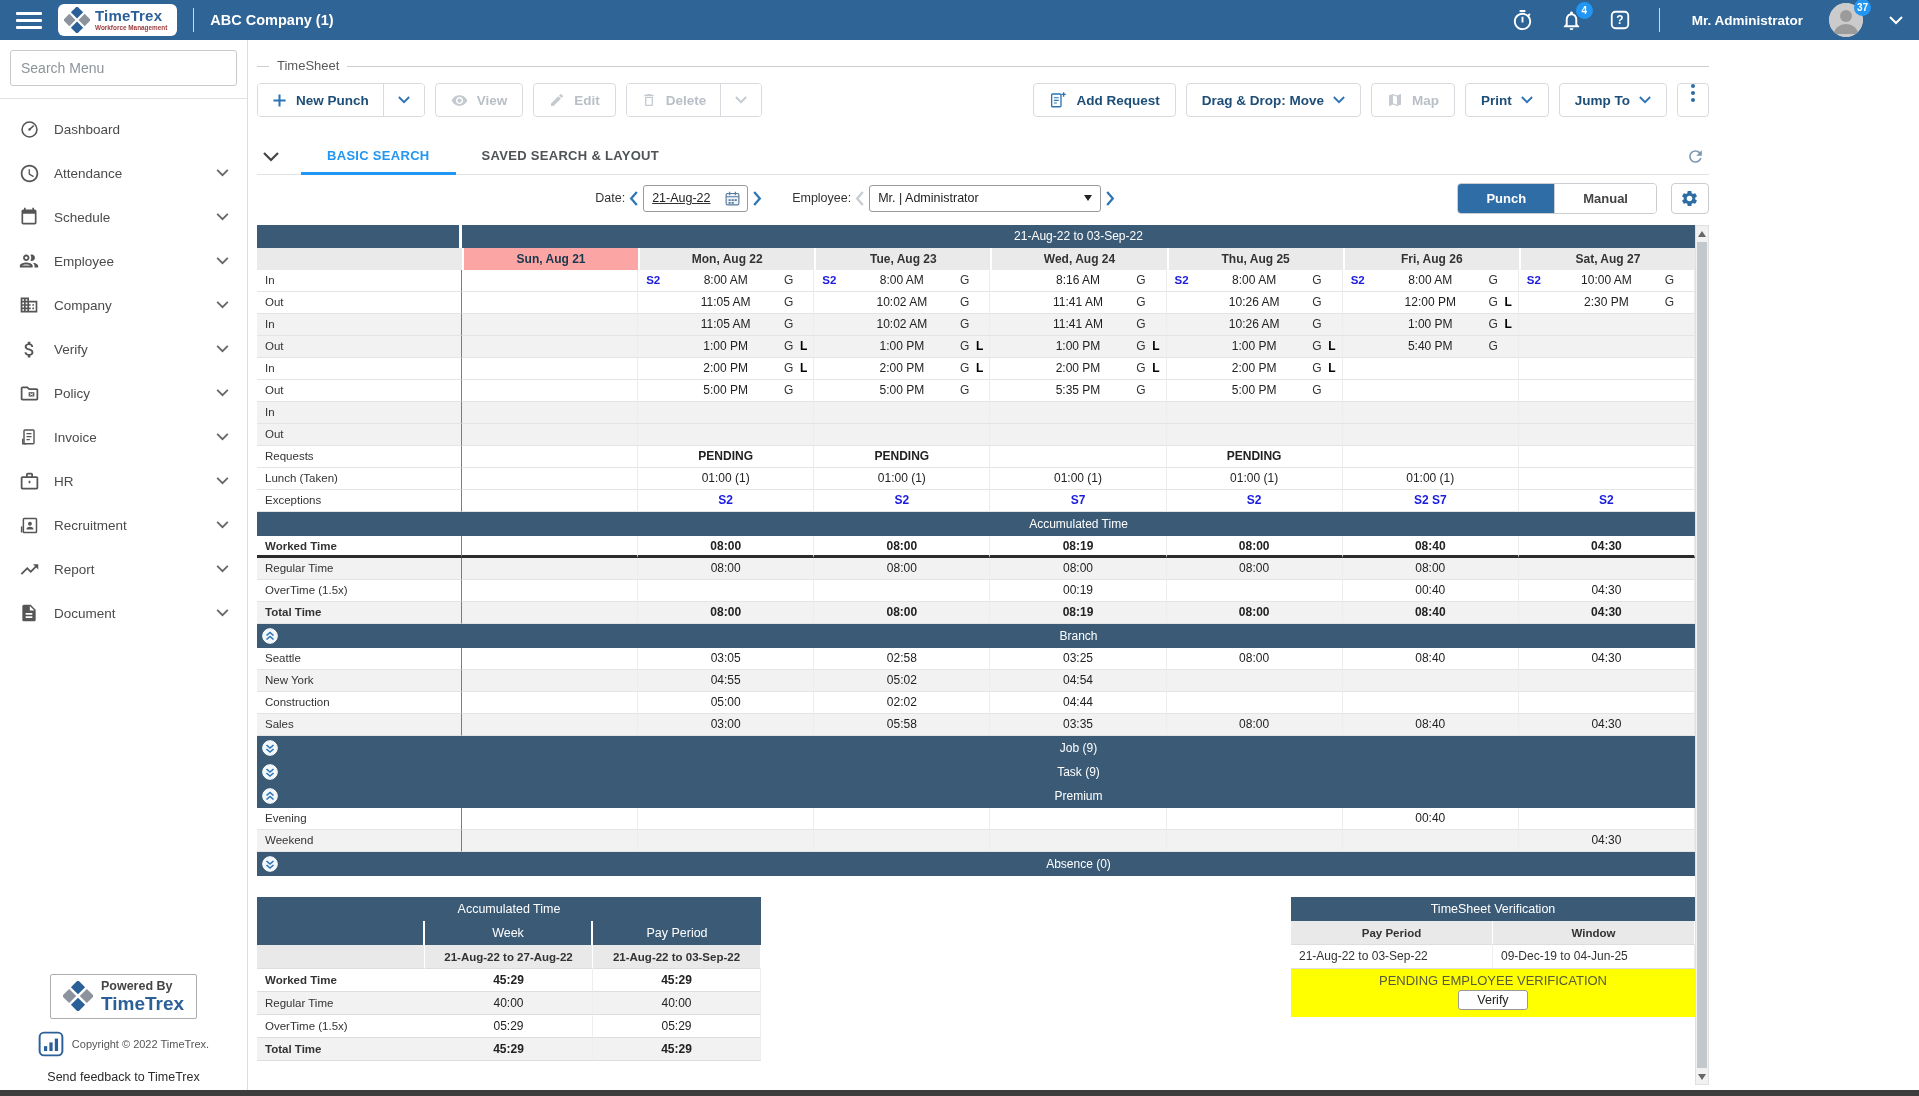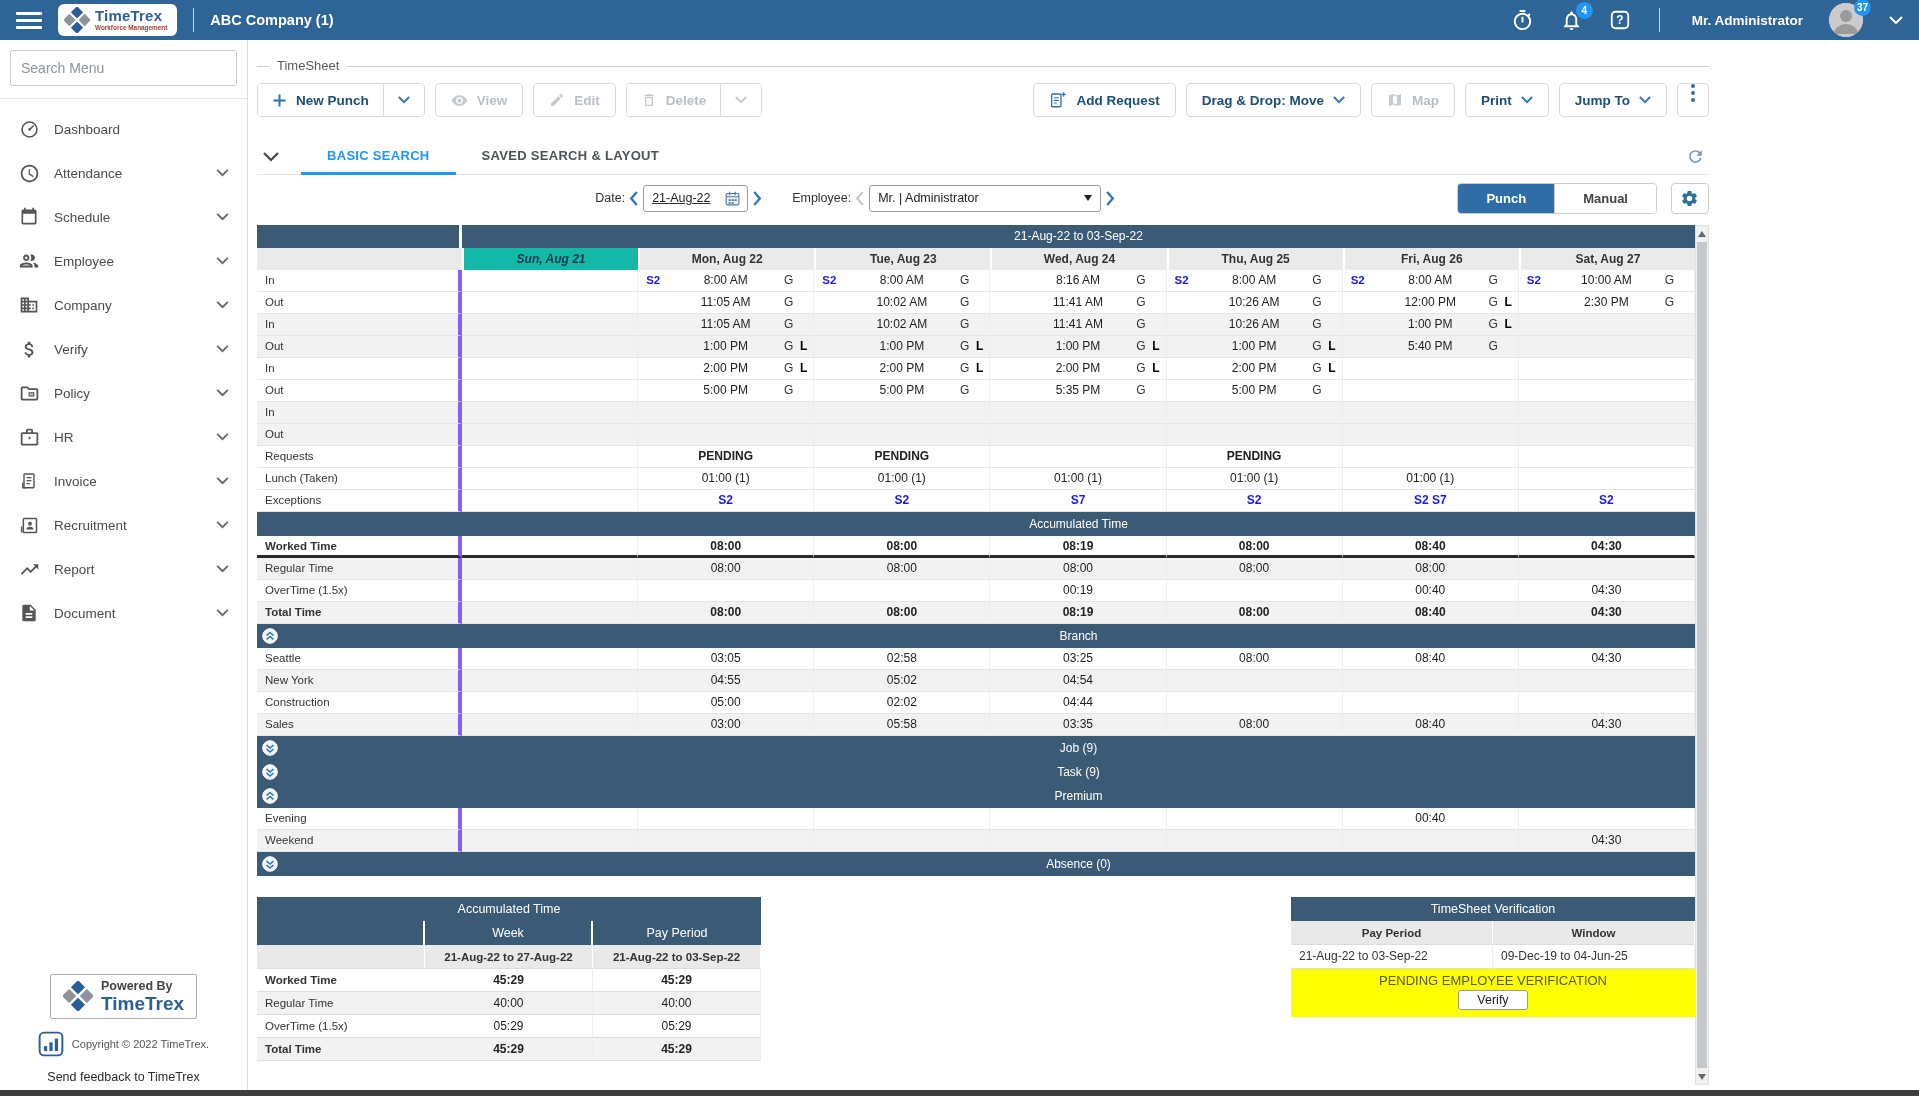--- a/index.html
+++ b/index.html
@@ -102,24 +102,24 @@
   .sheet-wrap { position:relative; margin-top:6px; padding-right:14px; }
   .ts-grid { display:grid; grid-template-columns:205px repeat(7, 1fr); font-size:12px; color:#222; }
   .band { background:#3a5a75; height:23px; }
   .band.first { border-right:3px solid #fff; }
   .band.rest { grid-column:2 / -1; position:relative; }
   .band.rest span { position:absolute; left:50%; transform:translateX(-50%); color:#fff;
                     font-size:12px; line-height:23px; }
   .dayhead { height:22px; line-height:22px; background:#eaeaea; font-weight:bold; text-align:center;
              color:#333; border-left:2px solid #fff; cursor:pointer; }
   .dayhead.lab { border-left:none; cursor:default; }
-  .dayhead.sun { background:#14b8a6; color:#16384c;font-style:italic; }
+  .dayhead.sun { background:#fca5a5; color:#16384c; }
   .ts-cell { height:22px; line-height:21px; border-bottom:1px solid #e4e4e4; position:relative;
              border-right:1px solid #ededed; }
-  .ts-label { padding-left:8px; color:#333; font-size:11.5px; border-right:4px solid #8b5cf6; }
+  .ts-label { padding-left:8px; color:#333; font-size:11.5px; border-right:1px solid #8b5cf6; }
   .shade { background:#f2f2f2; }
   .thick { border-bottom:3px solid #2b2b2b; }
   .bold { font-weight:bold; }
   .s2tag { position:absolute; left:8px; top:0; color:#1b1be0; font-weight:bold; font-size:11.5px; cursor:pointer; }
   .ptime { display:block; text-align:center; }
   .gtag { position:absolute; right:20px; top:0; color:#333; }
   .ltag { position:absolute; right:6px; top:0; color:#000; font-weight:bold; }
   .cval { display:block; text-align:center; }
   .linkval { color:#1b1be0; font-weight:bold; cursor:pointer; }
   .sect { grid-column:1 / -1; height:24px; background:#3a5a75; position:relative; }
@@ -311,40 +311,40 @@
         </span>
       <span class="mi-label">Policy</span>
       <span class="mi-chev">
           <svg width="13" height="8" viewBox="0 0 14 9">
             <polyline points="1,1 7,7 13,1" fill="none" stroke="#666" stroke-width="2"></polyline>
           </svg>
         </span>
     </div>
     <div class="menu-item">
       <span class="mi-icon">
-          <svg width="21" height="21" viewBox="0 0 24 24" fill="#555">
-            <path d="M14,6V4h-4v2H14z M4,8v11h16V8H4z M20,6c1.11,0,2,0.89,2,2v11c0,1.11-0.89,2-2,2H4c-1.11,0-2-0.89-2-2L2.01,8 C2.01,6.89,2.89,6,4,6h4V4c0-1.11,0.89-2,2-2h4c1.11,0,2,0.89,2,2v2H20z M11 11h2v3h-2z" fill-rule="evenodd"></path>
-          </svg>
-        </span>
-      <span class="mi-label">HR</span>
-      <span class="mi-chev">
-          <svg width="13" height="8" viewBox="0 0 14 9">
-            <polyline points="1,1 7,7 13,1" fill="none" stroke="#666" stroke-width="2"></polyline>
-          </svg>
-        </span>
-    </div>
-    <div class="menu-item">
-      <span class="mi-icon">
           <svg width="20" height="20" viewBox="0 0 24 24">
             <rect x="6" y="3.5" width="12" height="16.5" rx="1" fill="none" stroke="#555" stroke-width="1.7"></rect>
             <path d="M9 8h6 M9 11.5h6 M9 15h4" stroke="#555" stroke-width="1.5"></path>
             <path d="M4.5 14v6h4" fill="none" stroke="#555" stroke-width="1.7"></path>
           </svg>
         </span>
       <span class="mi-label">Invoice</span>
+      <span class="mi-chev">
+          <svg width="13" height="8" viewBox="0 0 14 9">
+            <polyline points="1,1 7,7 13,1" fill="none" stroke="#666" stroke-width="2"></polyline>
+          </svg>
+        </span>
+    </div>
+    <div class="menu-item">
+      <span class="mi-icon">
+          <svg width="21" height="21" viewBox="0 0 24 24" fill="#555">
+            <path d="M14,6V4h-4v2H14z M4,8v11h16V8H4z M20,6c1.11,0,2,0.89,2,2v11c0,1.11-0.89,2-2,2H4c-1.11,0-2-0.89-2-2L2.01,8 C2.01,6.89,2.89,6,4,6h4V4c0-1.11,0.89-2,2-2h4c1.11,0,2,0.89,2,2v2H20z M11 11h2v3h-2z" fill-rule="evenodd"></path>
+          </svg>
+        </span>
+      <span class="mi-label">HR</span>
       <span class="mi-chev">
           <svg width="13" height="8" viewBox="0 0 14 9">
             <polyline points="1,1 7,7 13,1" fill="none" stroke="#666" stroke-width="2"></polyline>
           </svg>
         </span>
     </div>
     <div class="menu-item">
       <span class="mi-icon">
           <svg width="21" height="21" viewBox="0 0 24 24">
             <rect x="5" y="4" width="15" height="16" rx="1" fill="none" stroke="#555" stroke-width="1.7"></rect>

